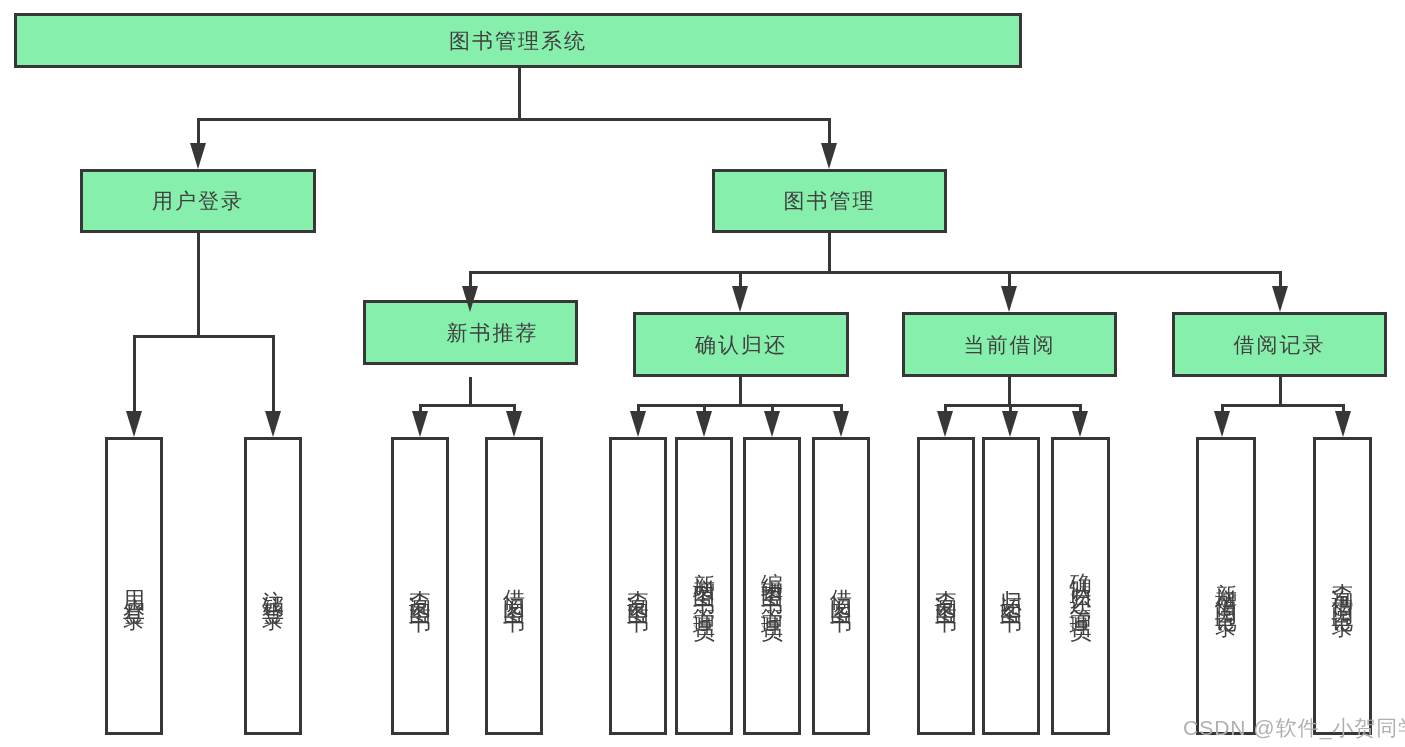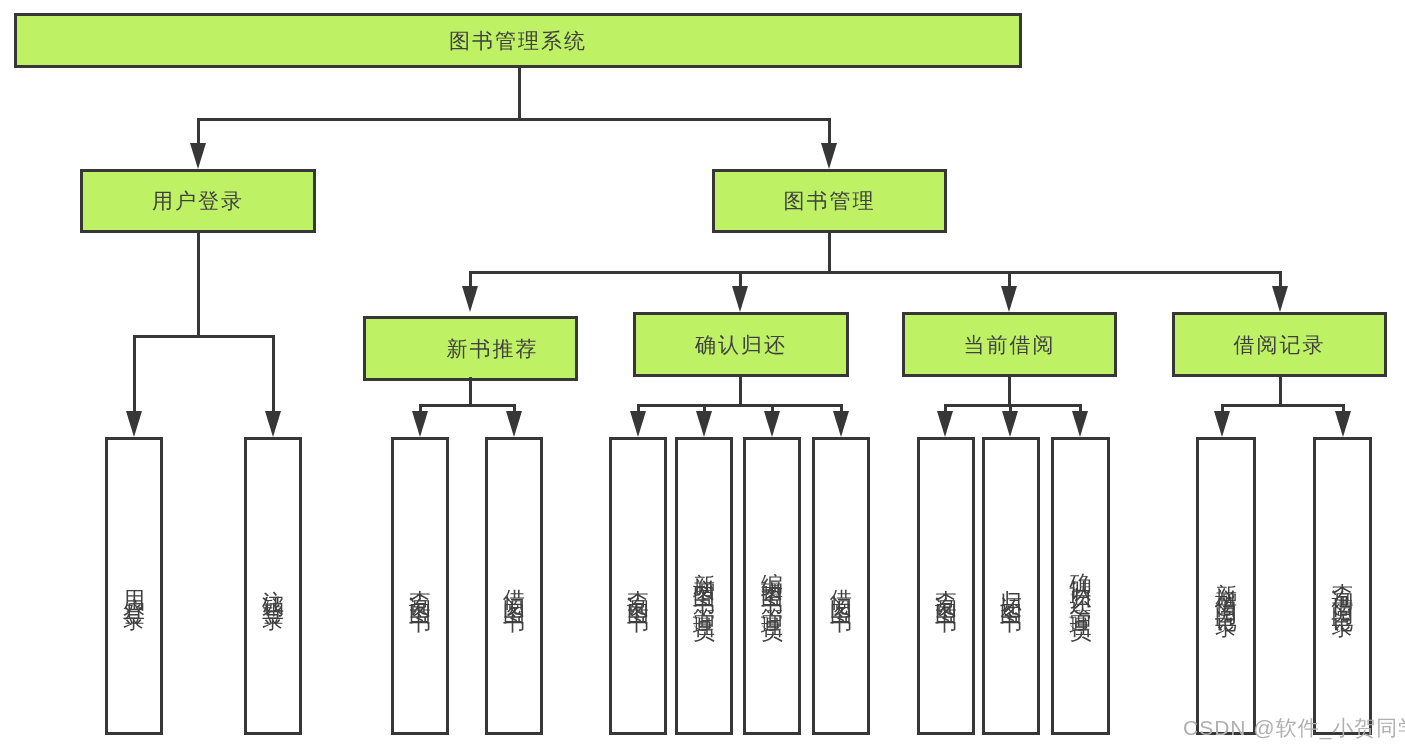--- a/index.html
+++ b/index.html
@@ -6,21 +6,21 @@
   #canvas{
     position:relative;
     width:1405px;height:747px;
     background:#ffffff;
     font-family:"Liberation Sans","DejaVu Sans",sans-serif;
     overflow:hidden;
   }
   .hbox{
     position:absolute;
     border:3px solid #373737;
-    background:#bef264;
+    background:#86efac;
     display:flex;align-items:center;justify-content:center;
     font-size:21px;letter-spacing:2px;color:#404040;
     box-sizing:border-box;
   }
   .vbox{
     position:absolute;
     border:3px solid #373737;
     background:#ffffff;
     display:flex;align-items:center;justify-content:center;
     box-sizing:border-box;
@@ -54,21 +54,21 @@
   </div>
 
   <div class="hbox" style="left:80px;top:169px;width:236px;height:64px;">
     <span>用户登录</span>
   </div>
 
   <div class="hbox" style="left:712px;top:169px;width:235px;height:64px;text-align:right;">
     <span>图书管理</span>
   </div>
 
-  <div class="hbox" style="left:363px;top:316px;width:215px;height:65px;padding-left:44px;">
+  <div class="hbox" style="left:363px;top:300px;width:215px;height:65px;padding-left:44px;">
     <span>新书推荐</span>
   </div>
 
   <div class="hbox" style="left:633px;top:312px;width:216px;height:65px;">
     <span>确认归还</span>
   </div>
 
   <div class="hbox" style="left:1172px;top:312px;width:215px;height:65px;">
     <span>借阅记录</span>
   </div>

